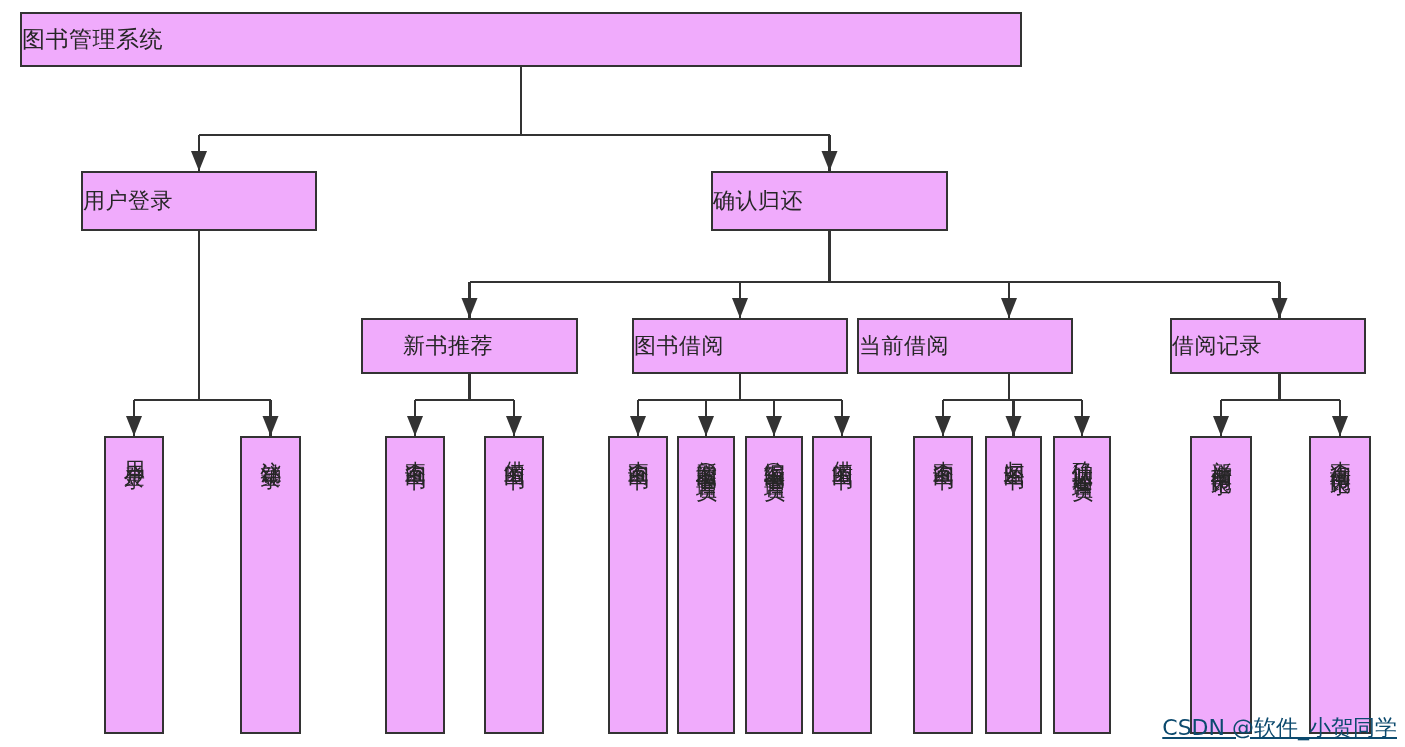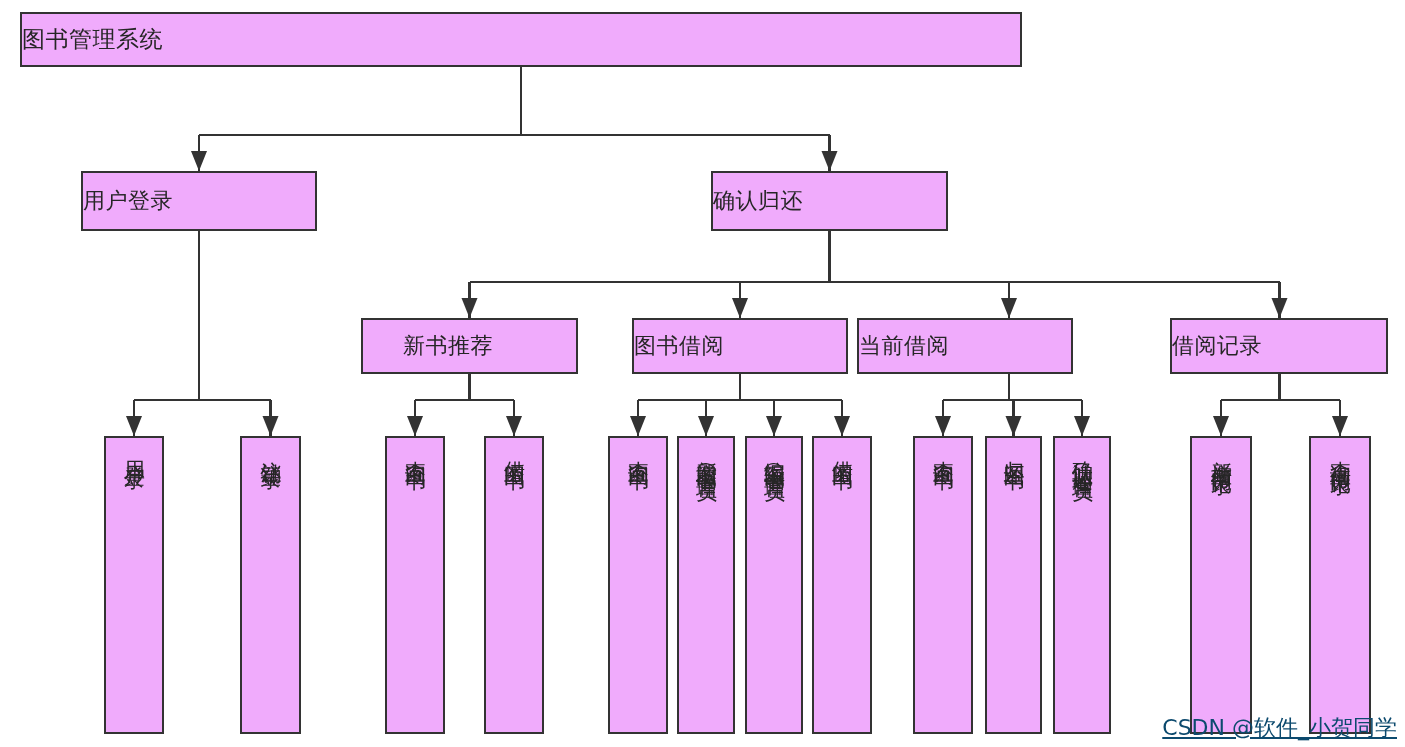--- a/index.html
+++ b/index.html
@@ -151,21 +151,21 @@
 
   <div class="node horiz" style="left: 361px; top: 318px; width: 217px; height: 56px; padding-left: 40px;">
     <span class="node-label">新书推荐</span>
   </div>
   <div class="node horiz" style="left: 632px; top: 318px; width: 216px; height: 56px;">
     <span class="node-label">图书借阅</span>
   </div>
   <div class="node horiz" style="left: 857px; top: 318px; width: 216px; height: 56px;">
     <span class="node-label">当前借阅</span>
   </div>
-  <div class="node horiz" style="left: 1170px; top: 318px; width: 218px; height: 56px;">
+  <div class="node horiz" style="left: 1170px; top: 318px; width: 196px; height: 56px;">
     <span class="node-label">借阅记录</span>
   </div>
 
   <div class="node vert" style="left: 104px; top: 436px; width: 60px; height: 298px;">
     <span class="node-label">用户登录</span>
   </div>
   <div class="node vert" style="left: 240px; top: 436px; width: 61px; height: 298px;">
     <span class="node-label">注销登录</span>
   </div>
 

